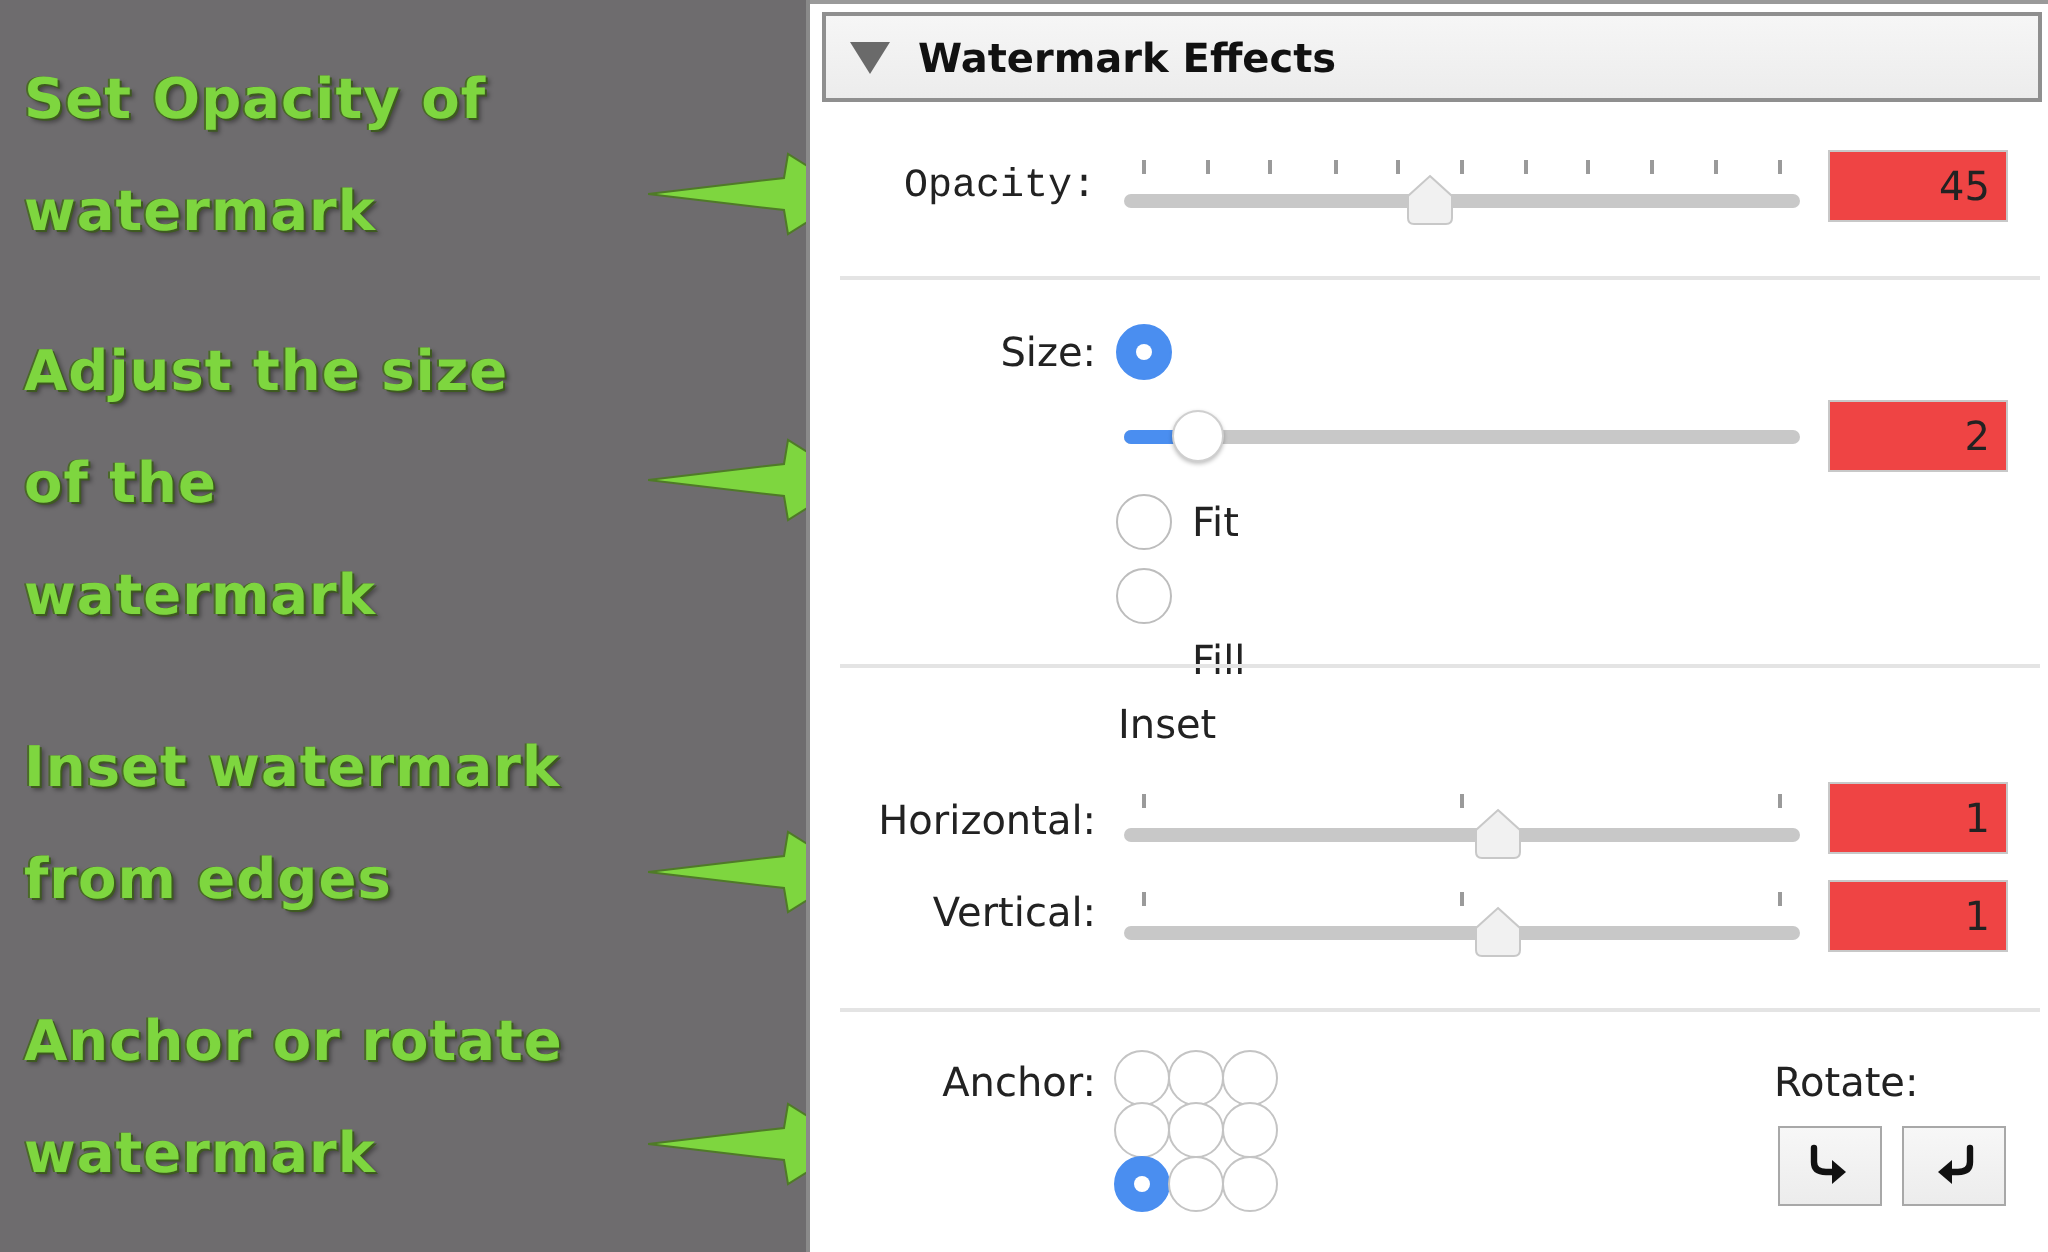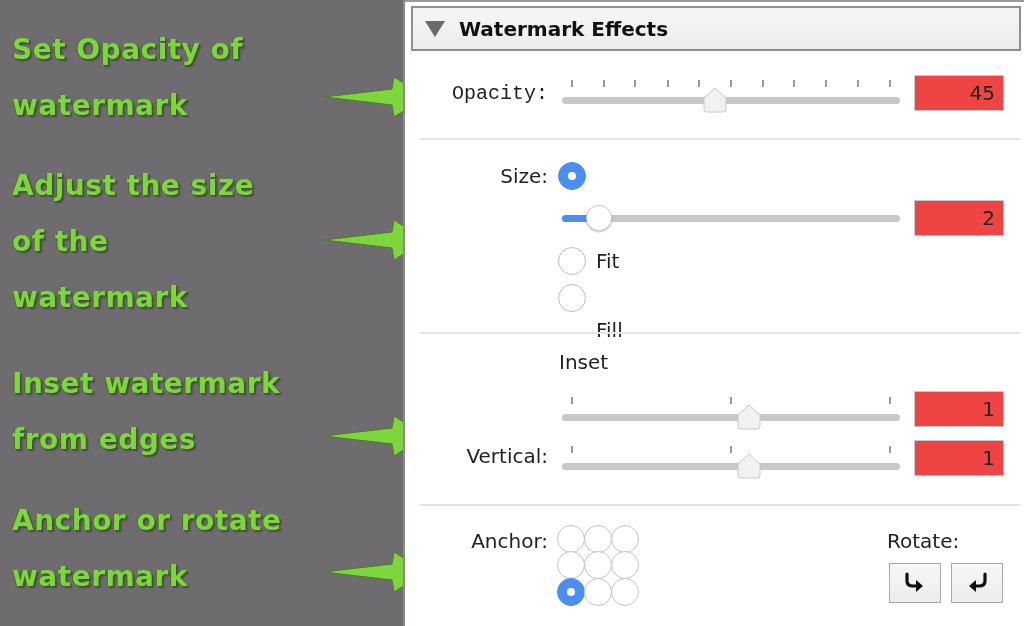--- a/index.html
+++ b/index.html
@@ -162,20 +162,21 @@
 
   <div class="radio" style="left:153px; top:247px;"></div>
   <span class="text" style="left:191px; top:249px;">Fit</span>
   <div class="radio" style="left:153px; top:284px;"></div>
   <span class="text" style="left:191px; top:286px;margin-top:32px;">Fill</span>
 
   <div class="divider" style="top:332px;"></div>
 
   <span class="text" style="left:154px; top:350px;">Inset</span>
 
+  <span class="label" style="left:10px; top:398px; width:133px;">Horizontal:</span>
   <div>
     <div class="tick" style="left:166px; top:397px;"></div>
     <div class="tick" style="left:325px; top:397px;"></div>
     <div class="tick" style="left:484px; top:397px;"></div>
     <div class="track" style="left:157px; top:414px; width:338px;"></div>
     <svg class="thumb-pointer" style="left:331px; top:404px;" viewBox="0 0 26 26">
       <path d="M13 1 L24 11 L24 22 Q24 25 21 25 L5 25 Q2 25 2 22 L2 11 Z" fill="#f1f1f1" stroke="#c8c8c8" stroke-width="1"></path>
     </svg>
   </div>
   <div class="num-field" style="left:509px; top:391px;">1</div>

